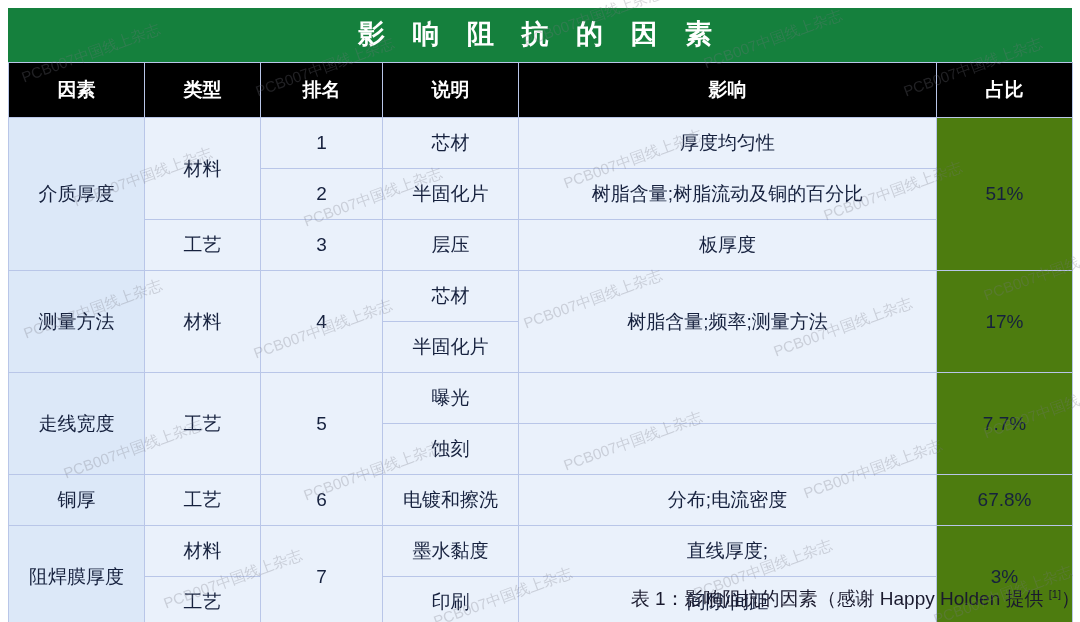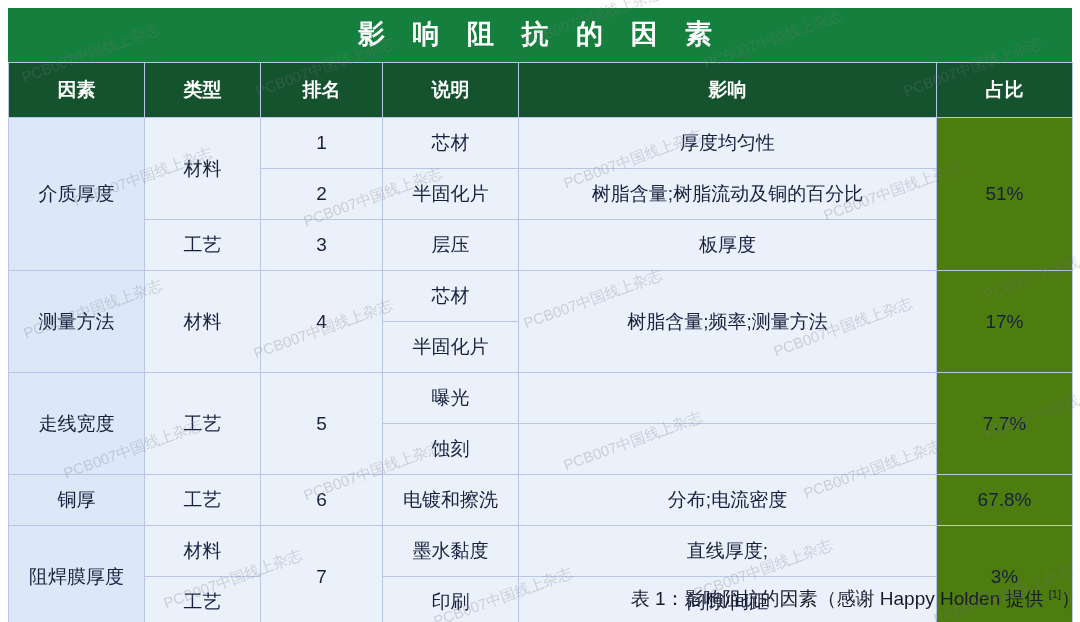--- a/index.html
+++ b/index.html
@@ -61,21 +61,21 @@
   }
   table.grid th, table.grid td {
     border: 1px solid #b9c6e8;
     text-align: center;
     vertical-align: middle;
     font-size: 19px;
     padding: 4px 3px;
     line-height: 1.25;
   }
   thead th {
-    background: #14532d;
+    background: #000000;
     color: #ffffff;
     font-weight: bold;
     font-size: 20px;
     height: 46px;
     border-color: #4f63c8;
   }
   tbody td {
     background: #eaf1fb;
     height: 42px;
     color: #16213e;

